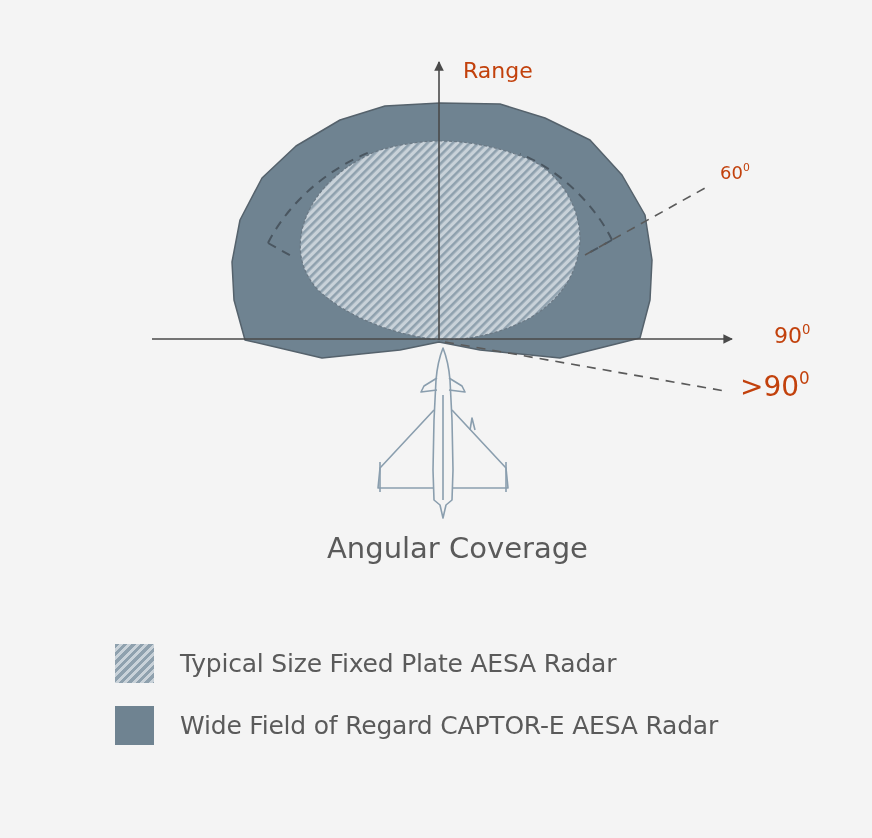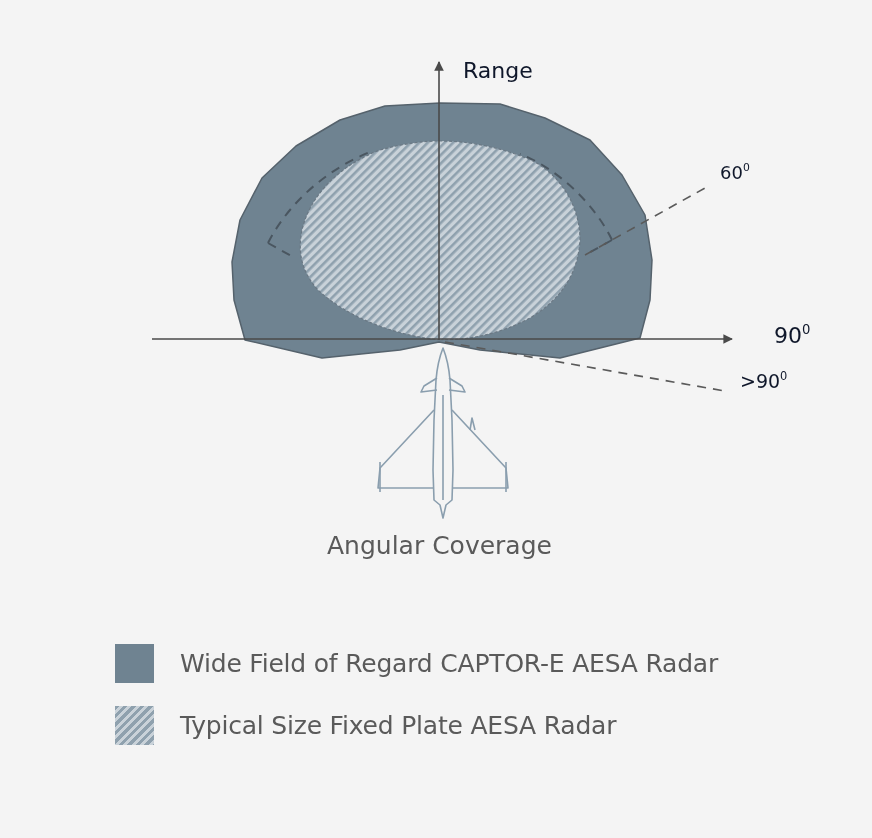--- a/index.html
+++ b/index.html
@@ -7,29 +7,29 @@
       width: 872px; height: 838px;
       background: #f4f4f4;
       position: relative;
       overflow: hidden;
       font-family: "DejaVu Sans", "Liberation Sans", sans-serif;
       color: #5a5a5a;
     }
     #diagram { position: absolute; left: 0; top: 0; }
     .label {
       position: absolute;
-      color: #0f172a;
+      color: #c2410c;
       white-space: nowrap;
     }
     .label sup { font-size: 0.6em; position: relative; top: -0.1em; }
     .range-label { left: 463px; top: 58px; font-size: 22px; }
     .deg60-label { left: 720px; top: 162px; font-size: 18px; }
     .deg90-label { left: 752px; top: 323px; font-size: 22px; margin-left: 22px; }
-    .deg90p-label { left: 740px; top: 370px; font-size: 19px; }
-    .caption { left: 327px; top: 531px; font-size: 25px; color: #5a5a5a; }
+    .deg90p-label { left: 740px; top: 370px; font-size: 28px; }
+    .caption { left: 327px; top: 531px; font-size: 29px; color: #5a5a5a; }
     .legend { position: absolute; left: 115px; top: 643px; }
     .legend-item { display: flex; align-items: center; height: 40px; margin-bottom: 22px; }
     .swatch { width: 39px; height: 39px; flex: 0 0 39px; margin-right: 26px; }
     .swatch-hatch {
       background: repeating-linear-gradient(135deg, #8fa1ae 0 3px, #c9d2d9 3px 6px);
     }
     .swatch-solid { background: #6f8391; }
     .legend-text { font-size: 25px; color: #5a5a5a; letter-spacing: -0.2px; }
   </style>
 </head>
@@ -80,20 +80,20 @@
   <span>90</span><sup>0</sup>
 </div>
 <div class="label deg90p-label">
   <span>&gt;90</span><sup>0</sup>
 </div>
 
 <div class="label caption">Angular Coverage</div>
 
 <div class="legend">
   <div class="legend-item">
+    <div class="swatch swatch-hatch"></div>
+    <div class="legend-text">Typical Size Fixed Plate AESA Radar</div>
+  </div>
+  <div class="legend-item">
     <div class="swatch swatch-solid"></div>
     <div class="legend-text">Wide Field of Regard  CAPTOR-E AESA Radar</div>
-  </div>
-  <div class="legend-item">
-    <div class="swatch swatch-hatch"></div>
-    <div class="legend-text">Typical Size Fixed Plate AESA Radar</div>
   </div>
 </div>
 
 </body></html>

